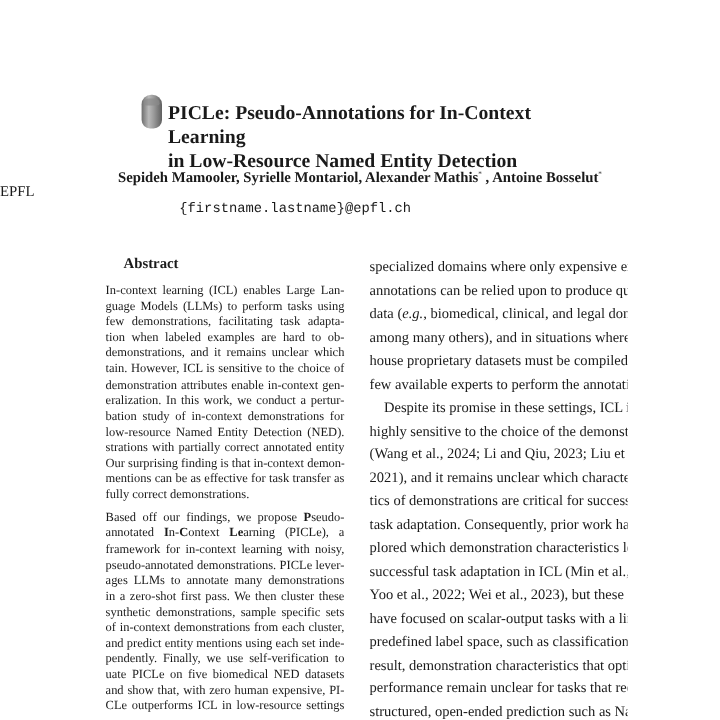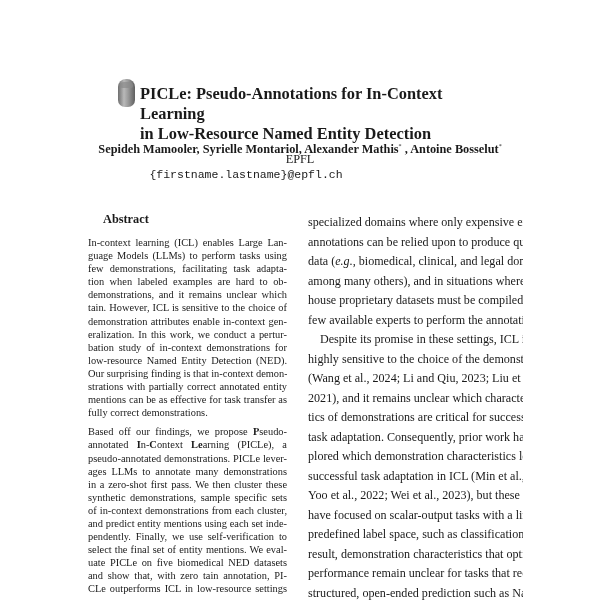--- a/index.html
+++ b/index.html
@@ -6,21 +6,21 @@
     body { width: 600px; height: 600px; overflow: hidden; position: relative; font-family: "Liberation Serif", "DejaVu Serif", serif; color: #1a1a1a; }
     .page { position: absolute; left: 0; top: 0; width: 600px; height: 600px; }
 
     .logo { position: absolute; left: 118px; top: 79px; width: 17px; height: 28px; border-radius: 8px 8px 7px 7px;
             background: linear-gradient(90deg, #6e6e6e 0%, #b9b9b9 35%, #9a9a9a 60%, #5f5f5f 100%); }
     .logo::before { content: ""; position: absolute; left: 2px; top: 3px; width: 13px; height: 6px; border-radius: 6px 6px 3px 3px; background: #8a8a8a; opacity: .7; }
 
     .title { position: absolute; left: 140px; top: 84px; width: 350px; text-align: left; font-weight: bold; font-size: 16.4px; line-height: 20px; }
     .authors { position: absolute; left: 0; top: 138px; width: 600px; text-align: center; font-weight: bold; font-size: 12.3px; line-height: 16px; }
     .authors sup { font-size: 6px; vertical-align: 5px; font-weight: normal; }
-    .affil { position: absolute; left: 0; top: 152px; width: 600px; text-align: center; font-size: 12.3px; line-height: 15px; }
+    .affil { position: absolute; left: 0; top: 152px; width: 600px; text-align: left; font-size: 12.3px; line-height: 15px; }
     .email { position: absolute; left: 0; top: 167px; width: 492px; text-align: center; font-family: "Liberation Mono", "DejaVu Sans Mono", monospace; font-size: 11.5px; line-height: 15px; }
 
     .abstract-head { position: absolute; left: 103px; top: 212px; width: 198px; text-align: left; font-weight: bold; font-size: 12.3px; }
     .abstract { position: absolute; left: 88px; top: 236px; width: 199px; font-size: 10.4px; line-height: 13.1px; text-align: justify; hyphens: manual; }
     .abstract p { margin: 0; }
     .abstract p + p { margin-top: 6px; }
     .abstract .line { display: block; text-align: justify; text-align-last: justify; white-space: nowrap; overflow: hidden; font-family: Liberation Serif, serif; }
     .abstract .line.last { text-align-last: left; }
 
     .rightcol { position: absolute; left: 308px; top: 213px; width: 215px; font-size: 12.1px; line-height: 19.5px; }
@@ -49,38 +49,38 @@
         <span class="line">In-context learning (ICL) enables Large Lan-</span>
         <span class="line">guage Models (LLMs) to perform tasks using</span>
         <span class="line">few demonstrations, facilitating task adapta-</span>
         <span class="line">tion when labeled examples are hard to ob-</span>
         <span class="line">demonstrations, and it remains unclear which</span>
         <span class="line">tain. However, ICL is sensitive to the choice of</span>
         <span class="line">demonstration attributes enable in-context gen-</span>
         <span class="line">eralization. In this work, we conduct a pertur-</span>
         <span class="line">bation study of in-context demonstrations for</span>
         <span class="line">low-resource Named Entity Detection (NED).</span>
+        <span class="line">strations with partially correct annotated entity</span>
         <span class="line">Our surprising finding is that in-context demon-</span>
-        <span class="line">strations with partially correct annotated entity</span>
         <span class="line">mentions can be as effective for task transfer as</span>
         <span class="line last">fully correct demonstrations.</span>
       </p>
     <p id="abs-p2">
         <span class="line">Based off our findings, we propose <b>P</b>seudo-</span>
         <span class="line">annotated <b>I</b>n-<b>C</b>ontext <b>Le</b>arning (PICLe), a</span>
+        <span class="line">framework for in-context learning with noisy,</span>
         <span class="line">pseudo-annotated demonstrations. PICLe lever-</span>
         <span class="line">ages LLMs to annotate many demonstrations</span>
         <span class="line">in a zero-shot first pass. We then cluster these</span>
         <span class="line">synthetic demonstrations, sample specific sets</span>
         <span class="line">of in-context demonstrations from each cluster,</span>
         <span class="line">and predict entity mentions using each set inde-</span>
         <span class="line">pendently. Finally, we use self-verification to</span>
-        <span class="line">select the final set of entity mentions. We eval-</span>
         <span class="line">uate PICLe on five biomedical NED datasets</span>
-        <span class="line">and show that, with zero tain annotation, PI-</span>
+        <span class="line">and show that, with zero human expensive, PI-</span>
         <span class="line">CLe outperforms ICL in low-resource settings</span>
       </p>
   </div>
 
   <div class="rightcol">
     <div id="body-p1">
         <span class="line">specialized domains where only expensive expert</span>
         <span class="line">annotations can be relied upon to produce quality</span>
         <span class="line">data (<i>e.g.</i>, biomedical, clinical, and legal domains,</span>
         <span class="line">among many others), and in situations where in-</span>

